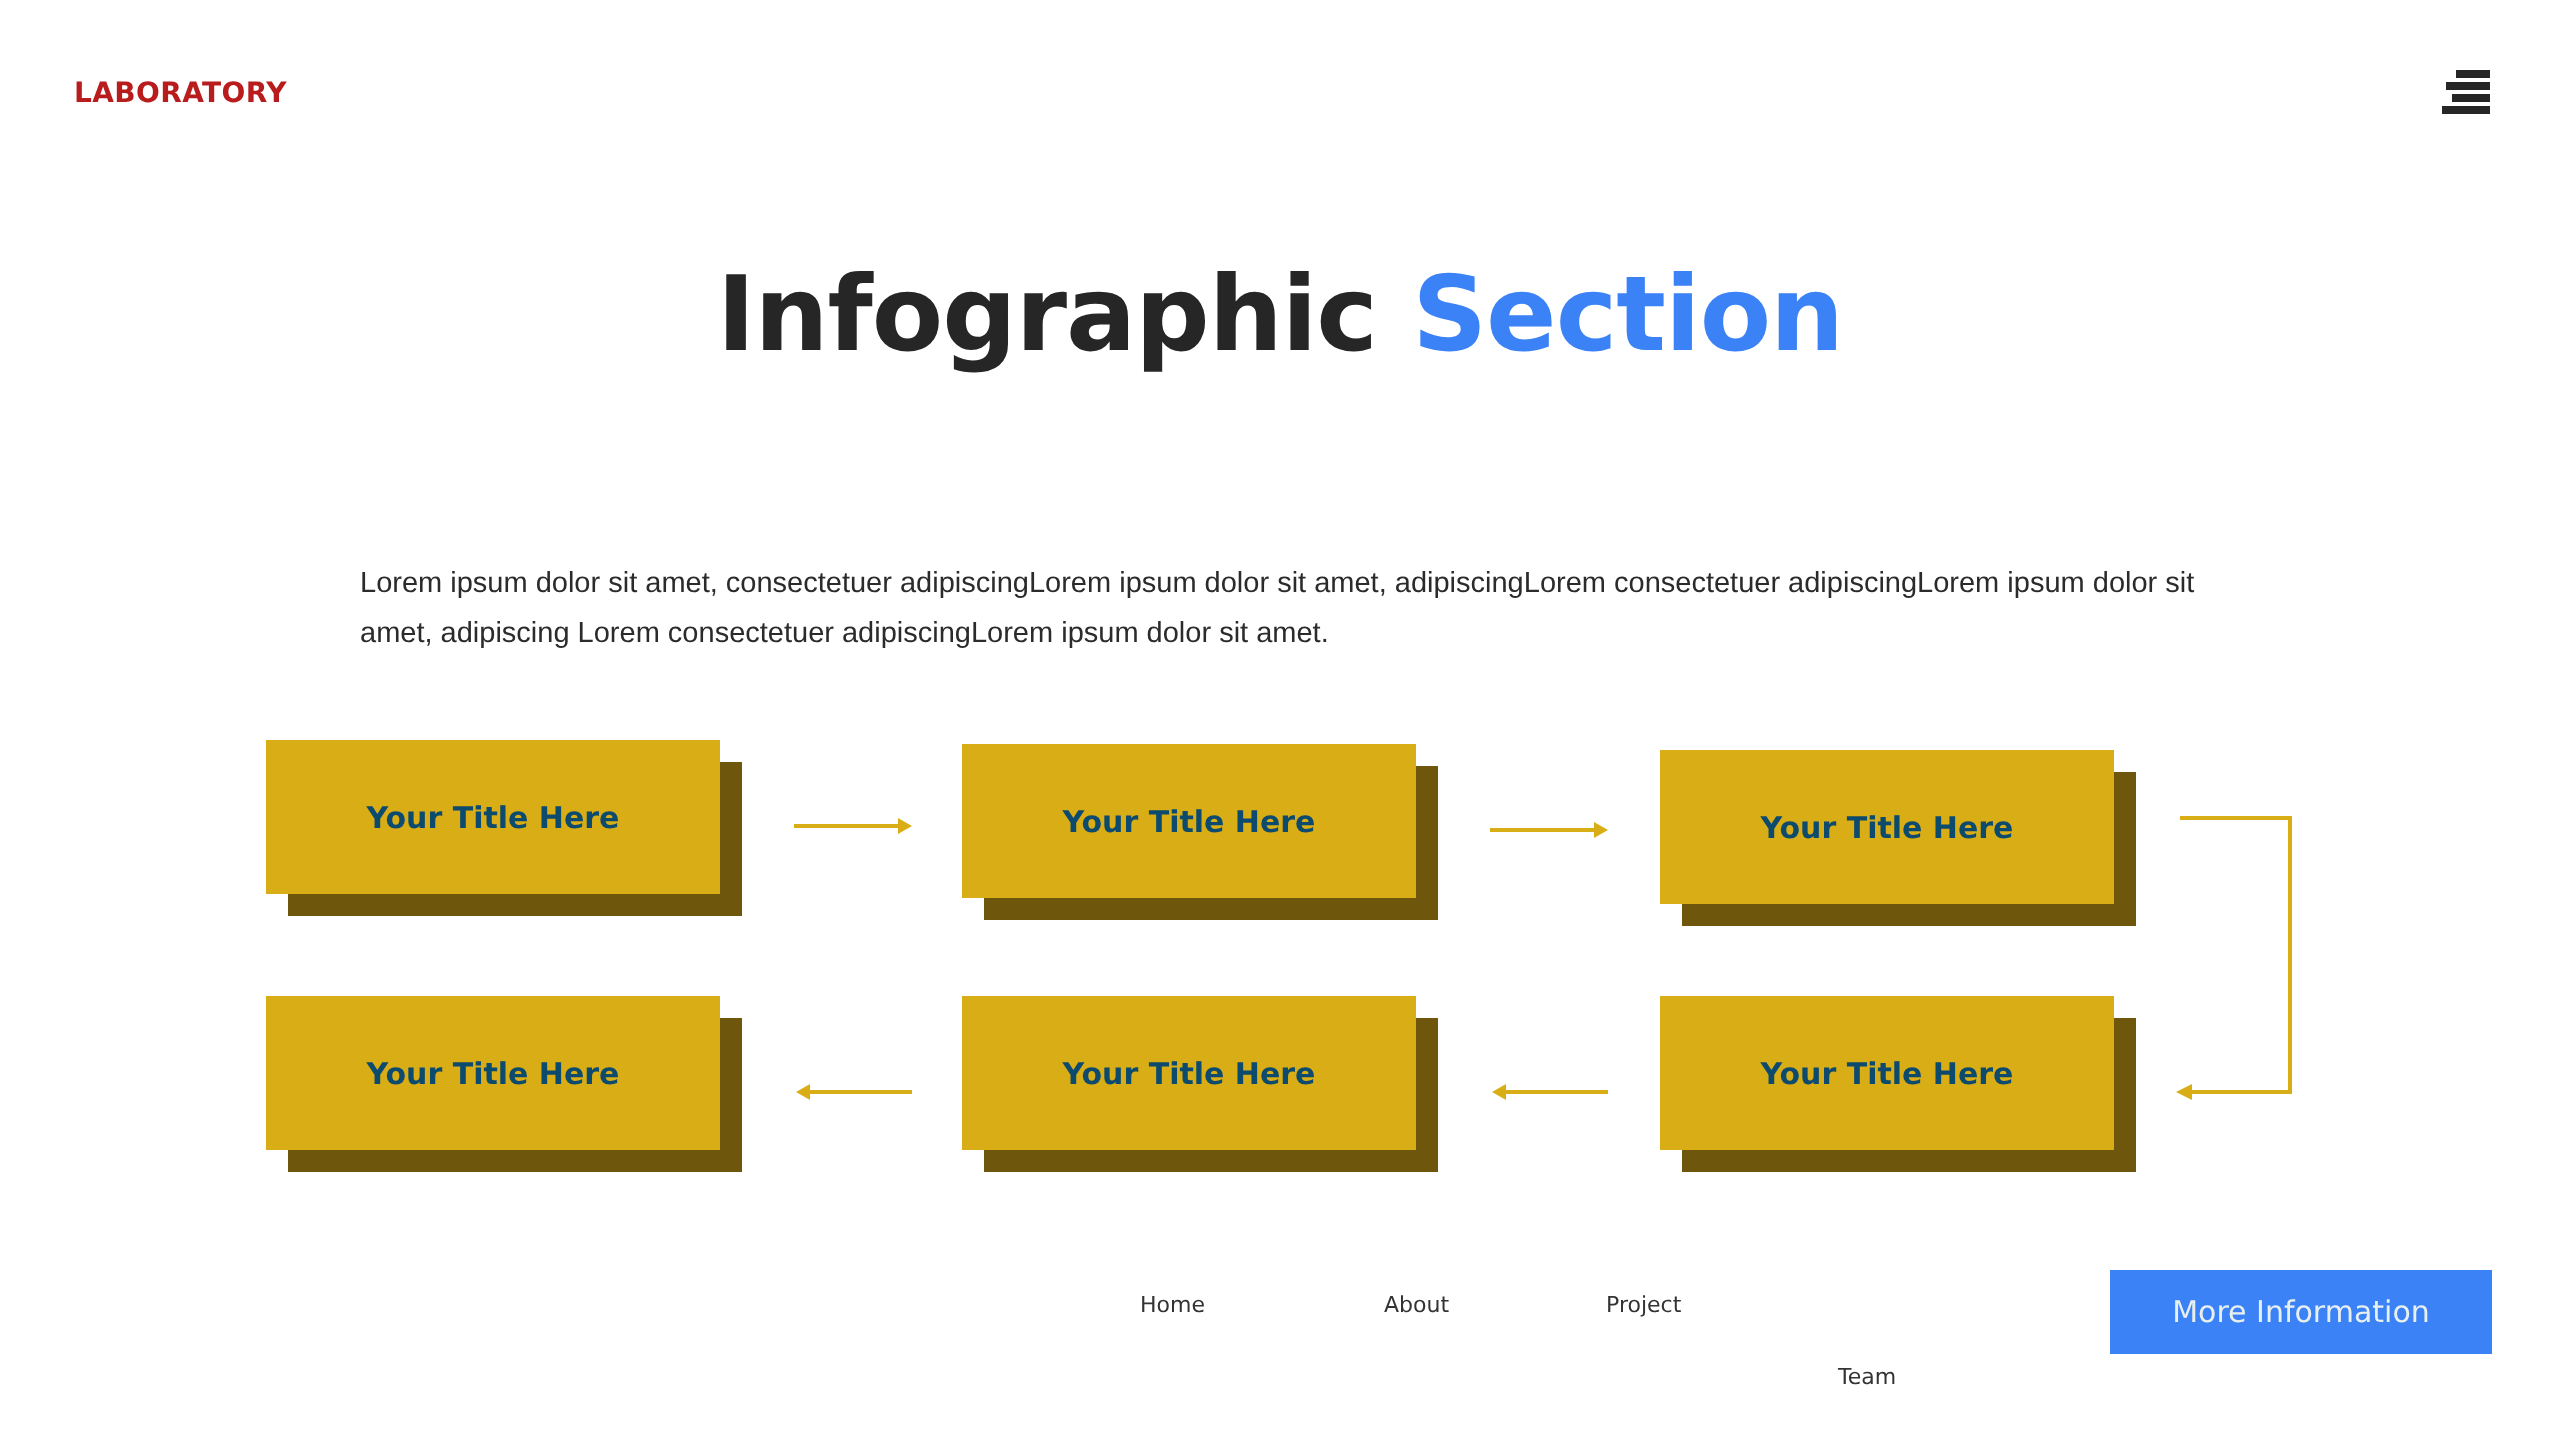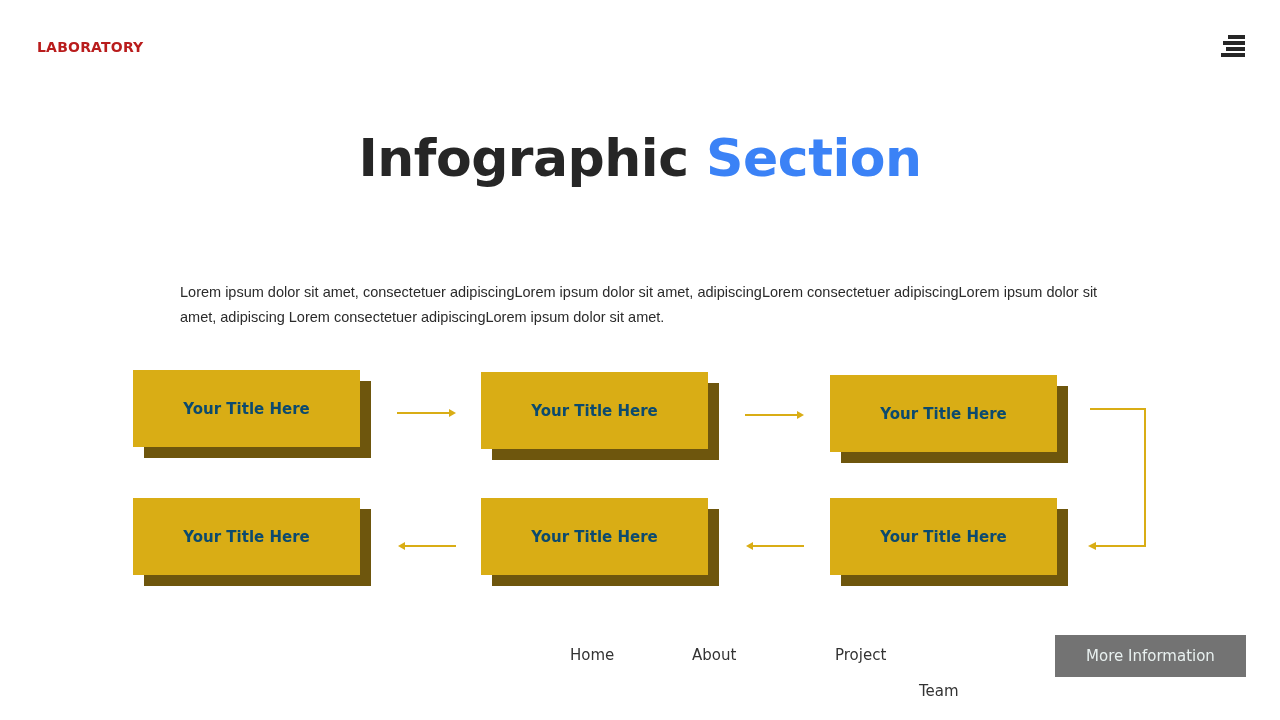--- a/index.html
+++ b/index.html
@@ -52,25 +52,25 @@
     .box .front span {
       color: #0c4a6e; font-family: "DejaVu Sans", sans-serif;
       font-weight: bold; font-size: 15px;
     }
 
     .arrow { position: absolute; }
 
     .nav-link {
       position: absolute; top: 646px;
       font-family: "DejaVu Sans", sans-serif;
-      font-size: 15px; color: #333333; cursor: pointer;
+      font-size: 11px; color: #333333; cursor: pointer;
     }
     .cta {
       position: absolute; left: 1055px; top: 635px; width: 191px; height: 42px;
-      background: #737373; color: #e8f0ef;
+      background: #3b82f6; color: #e8f0ef;
       display: flex; align-items: center; justify-content: center;
       font-family: "DejaVu Sans", sans-serif; font-size: 15px;
       cursor: pointer;
     }
   </style>
 </head>
 <body>
 
 <div class="page">
 
@@ -144,20 +144,20 @@
     <line x1="8" y1="6" x2="60" y2="6" stroke="#d9ad15" stroke-width="2"></line>
     <polygon points="9,2 2,6 9,10" fill="#d9ad15"></polygon>
   </svg>
   <svg class="arrow" style="left:396px;top:540px;" width="62" height="12">
     <line x1="8" y1="6" x2="60" y2="6" stroke="#d9ad15" stroke-width="2"></line>
     <polygon points="9,2 2,6 9,10" fill="#d9ad15"></polygon>
   </svg>
 
   <a class="nav-link" style="left:570px;">Home</a>
   <a class="nav-link" style="left:692px;">About</a>
-  <a class="nav-link" style="left:803px;margin-left:32px;">Project</a>
+  <a class="nav-link" style="left:803px;">Project</a>
   <a class="nav-link" style="left:919px;margin-top:36px;">Team</a>
 
   <div class="cta">
     <span>More Information</span>
   </div>
 
 </div>
 
 </body></html>

